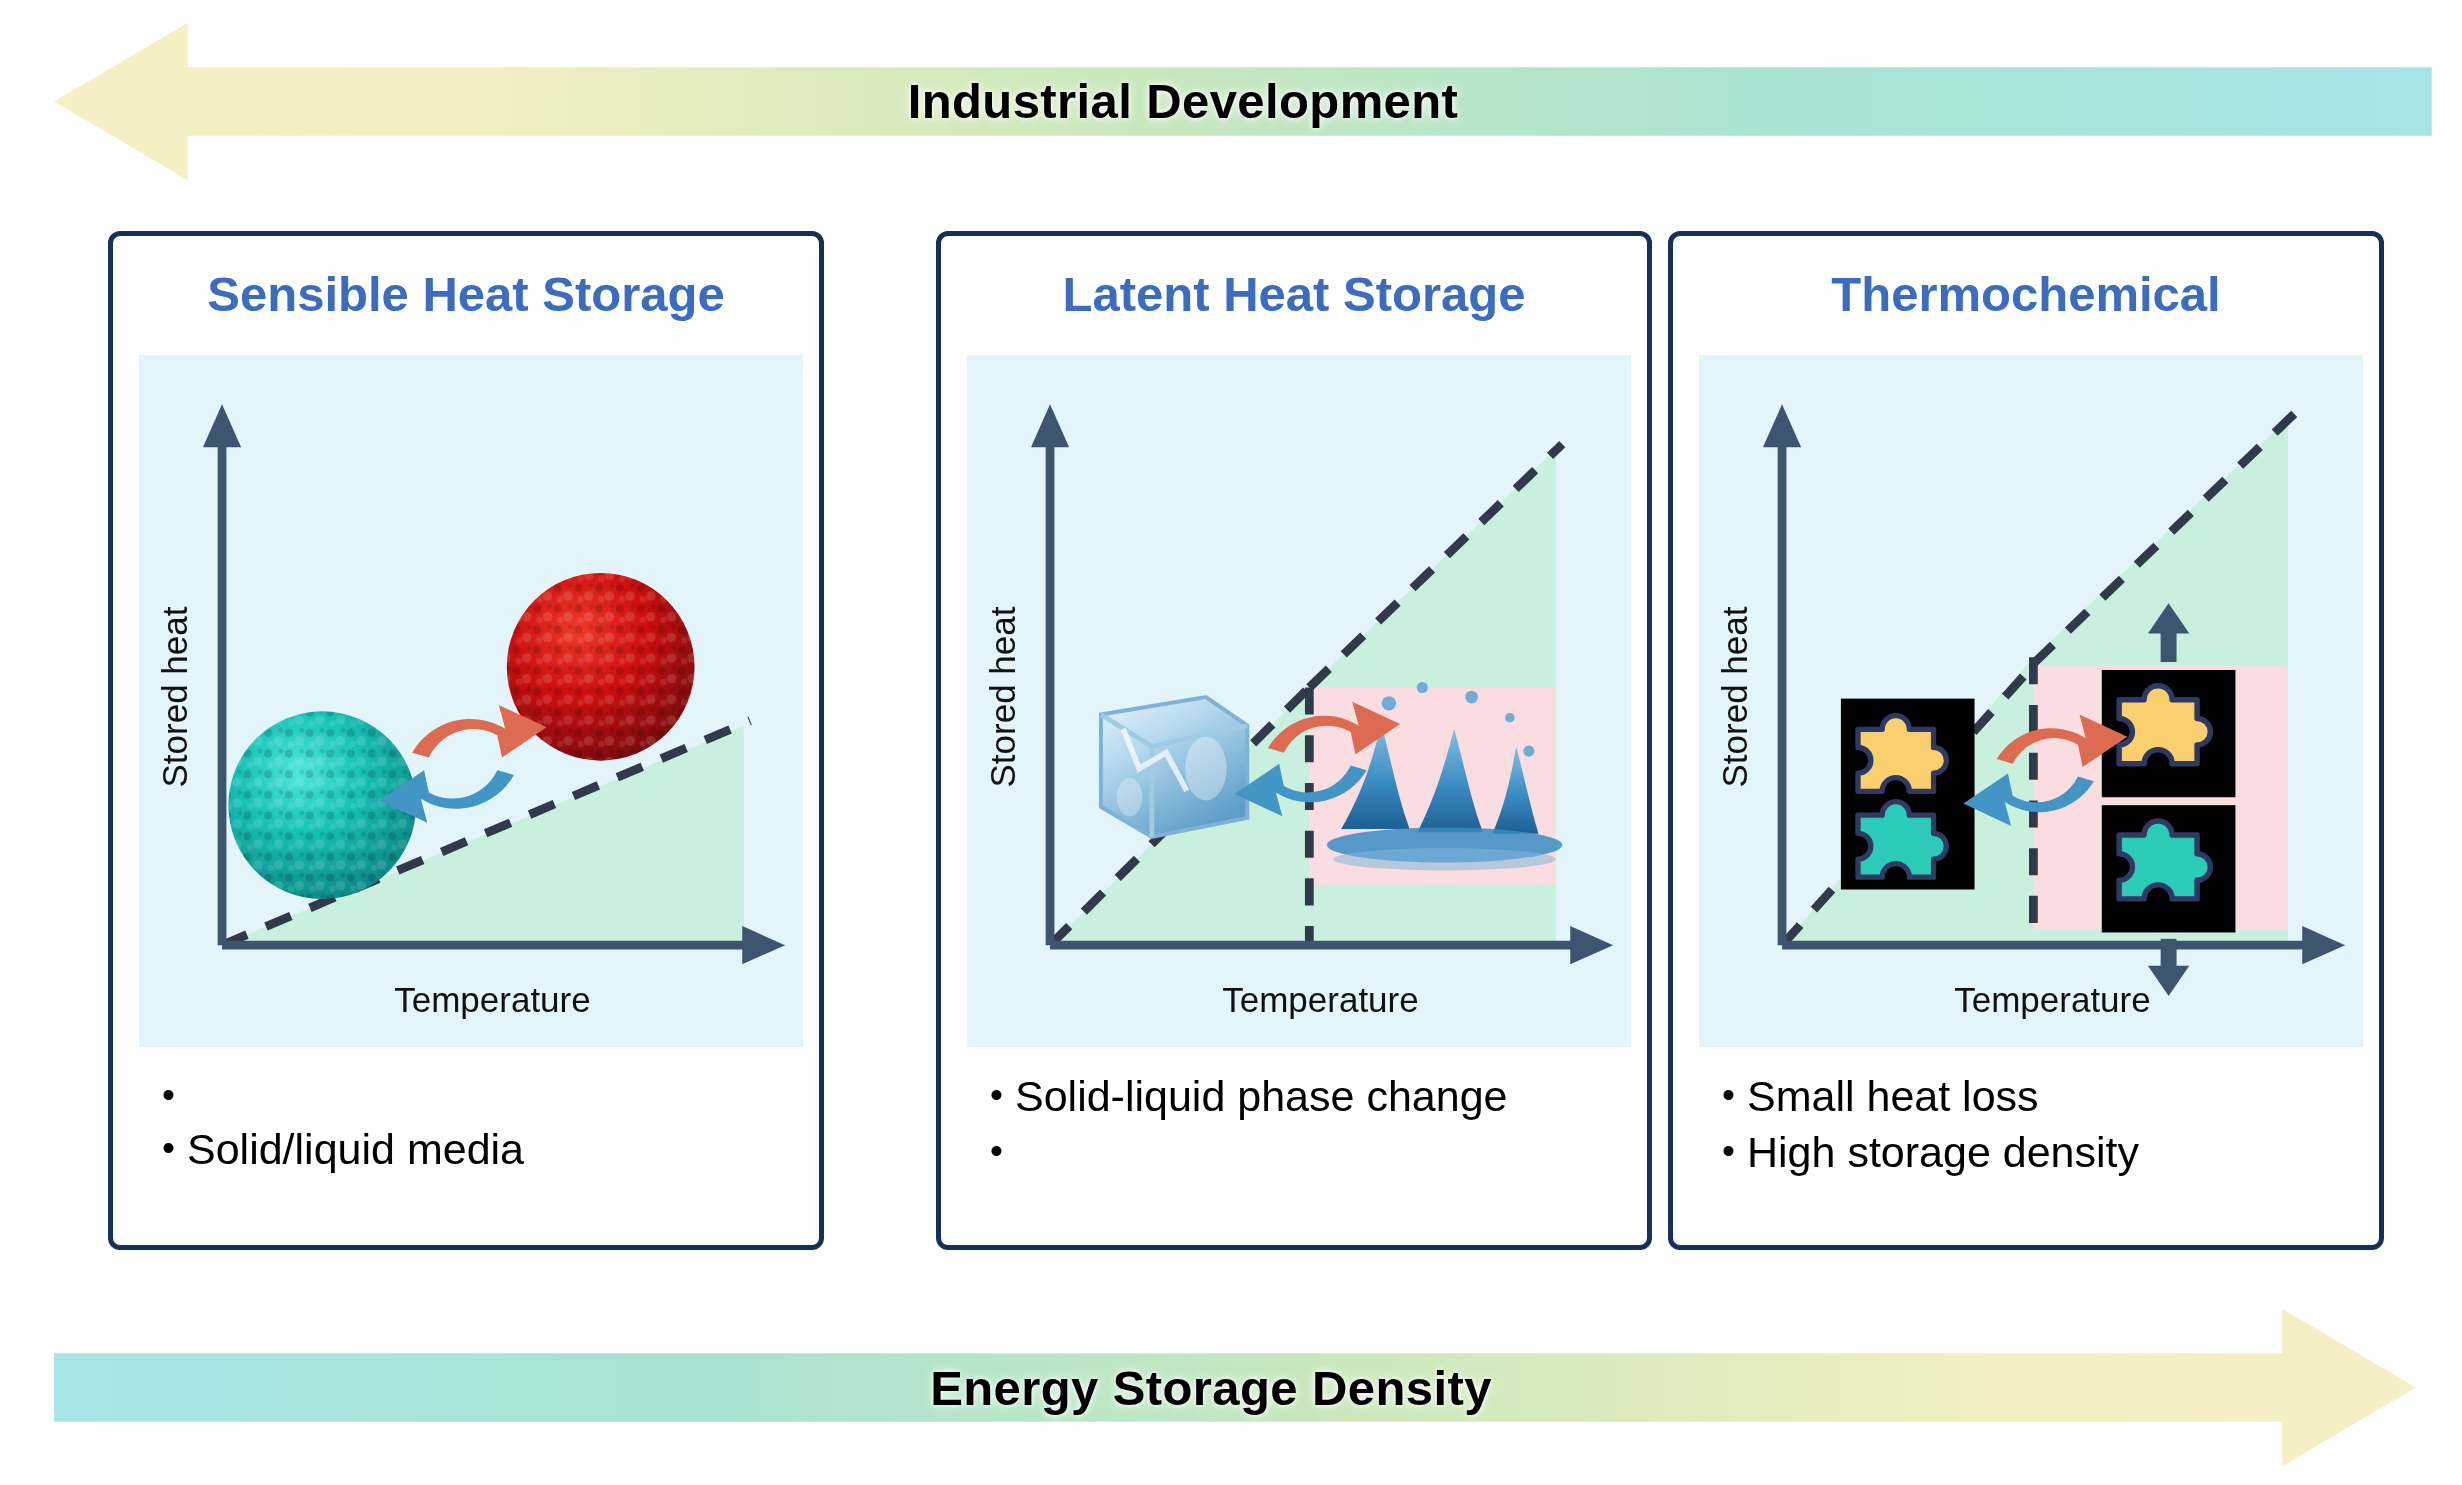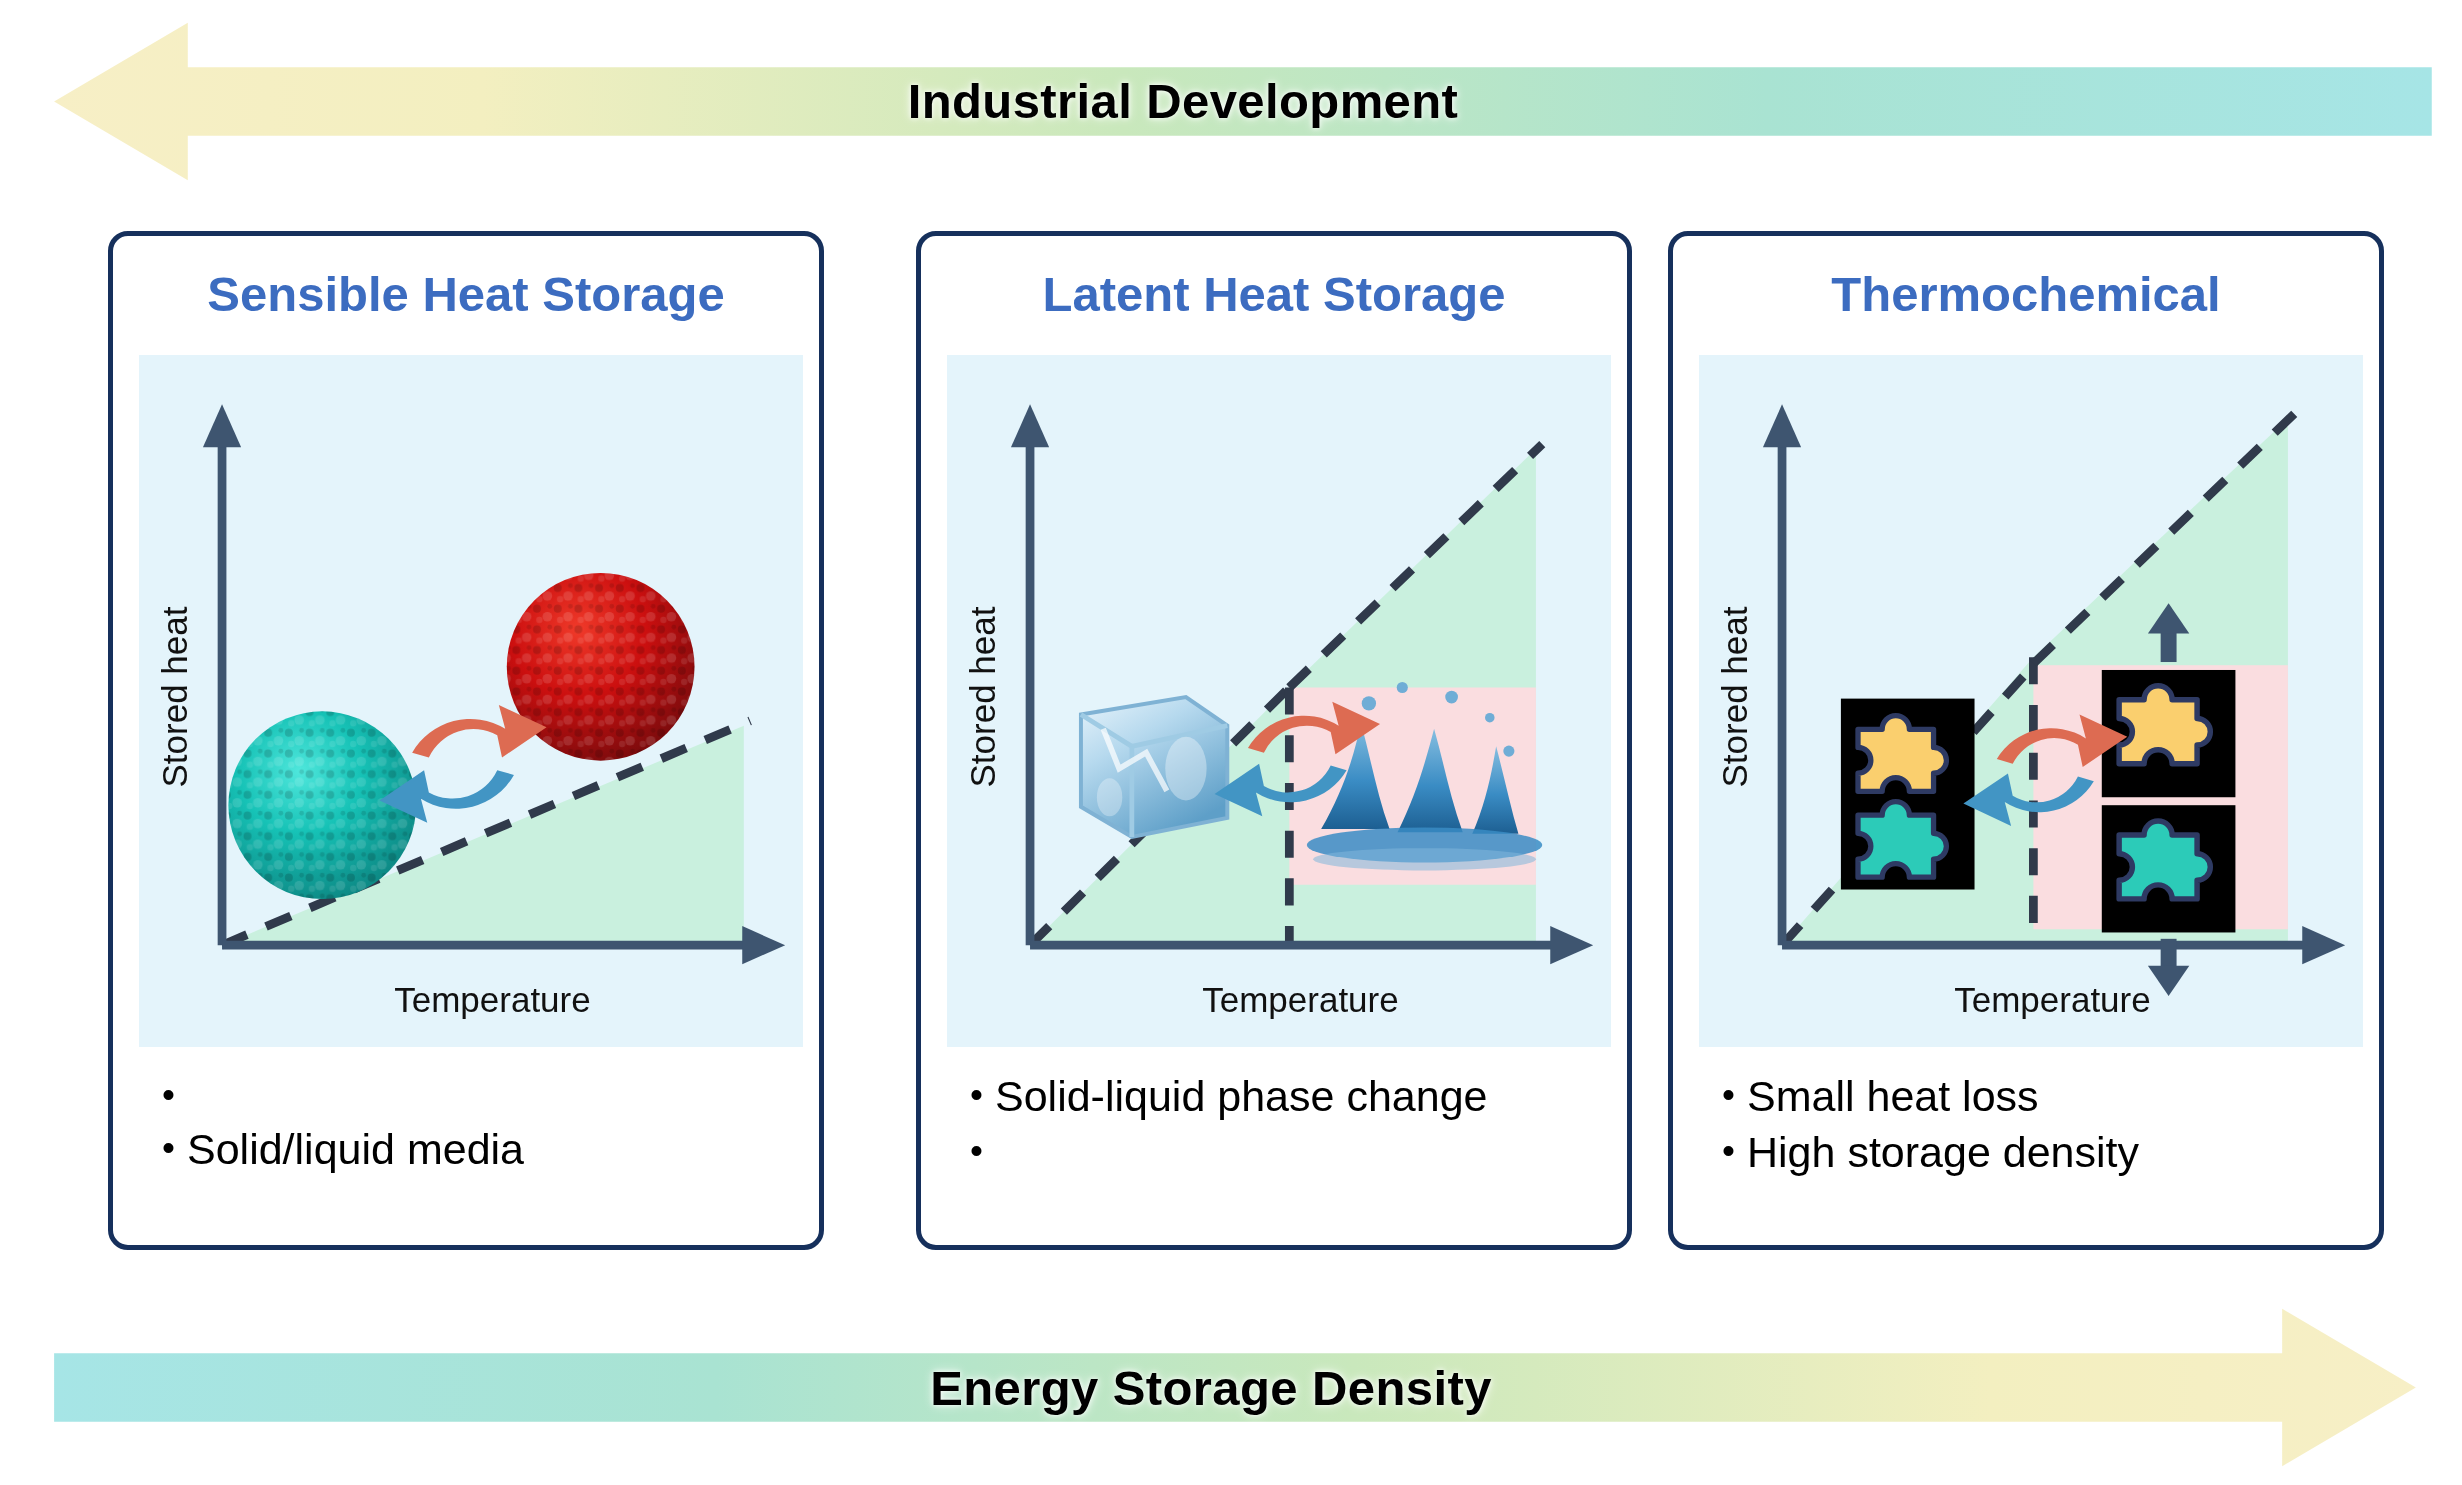--- a/index.html
+++ b/index.html
@@ -19,25 +19,25 @@
   }
   #banner-top{top:17.5px;}
   #banner-bottom{top:1304px;}
   #banner-top .banner-label{padding-right:96px;}
   #banner-bottom .banner-label{padding-right:40px;}
 
   
   .cards{position:absolute;top:231px;left:0;width:2462px;height:1035px;}
   .card{
     position:absolute;top:0;width:716px;height:1019px;
-    border:5.6px solid #16305C;border-radius:20px;background:#ffffff;
+    border:5.6px solid #16305C;border-radius:12px;background:#ffffff;
     box-sizing:border-box;
   }
   #card-0{left:108px;}
-  #card-1{left:916px;}
+  #card-1{left:936px;}
   #card-2{left:1668px;}
 
   .card-title{
     position:absolute;top:30px;left:0;width:100%;
     text-align:center;font-size:49px;font-weight:bold;color:#3C6CC0;
     text-shadow:1.6px 1.6px 0 rgba(255,255,255,.9);
   }
 
   .plot-wrap{
     position:absolute;left:25.5px;top:119px;width:664px;height:692px;

